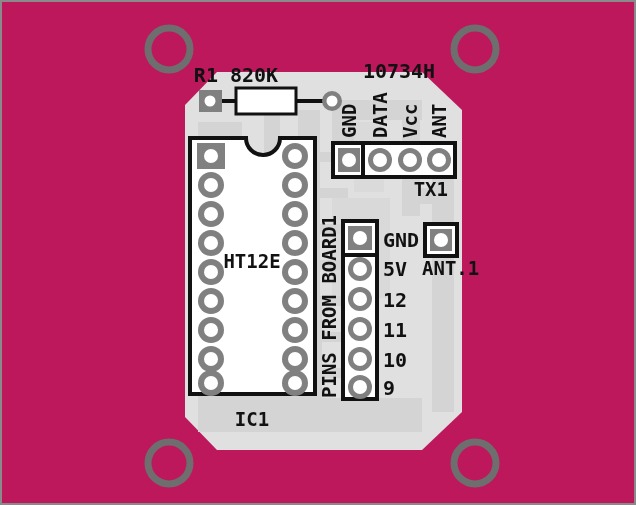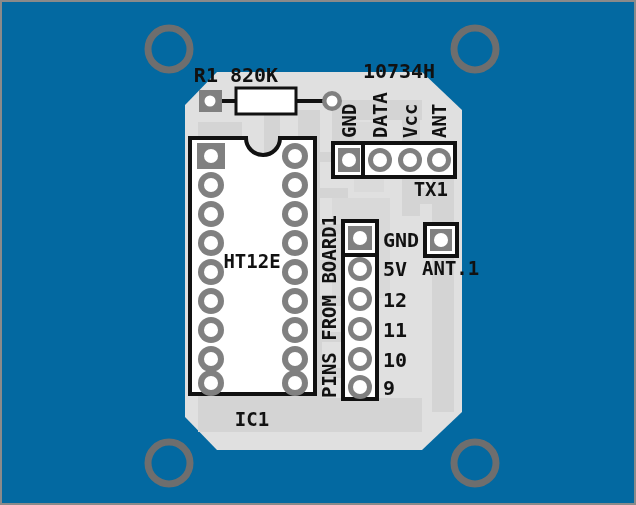--- a/index.html
+++ b/index.html
@@ -6,21 +6,21 @@
   html, body {
     margin: 0;
     padding: 0;
     background: #ffffff;
     font-family: "DejaVu Sans", sans-serif;
   }
   #stage {
     position: relative;
     width: 636px;
     height: 505px;
-    background: #0369a1;
+    background: #be185d;
     overflow: hidden;
     box-sizing: border-box;
     border: 2px solid #8a8a8a;
   }
   #pcb-svg {
     position: absolute;
     left: 0;
     top: 0;
     width: 636px;
     height: 505px;

